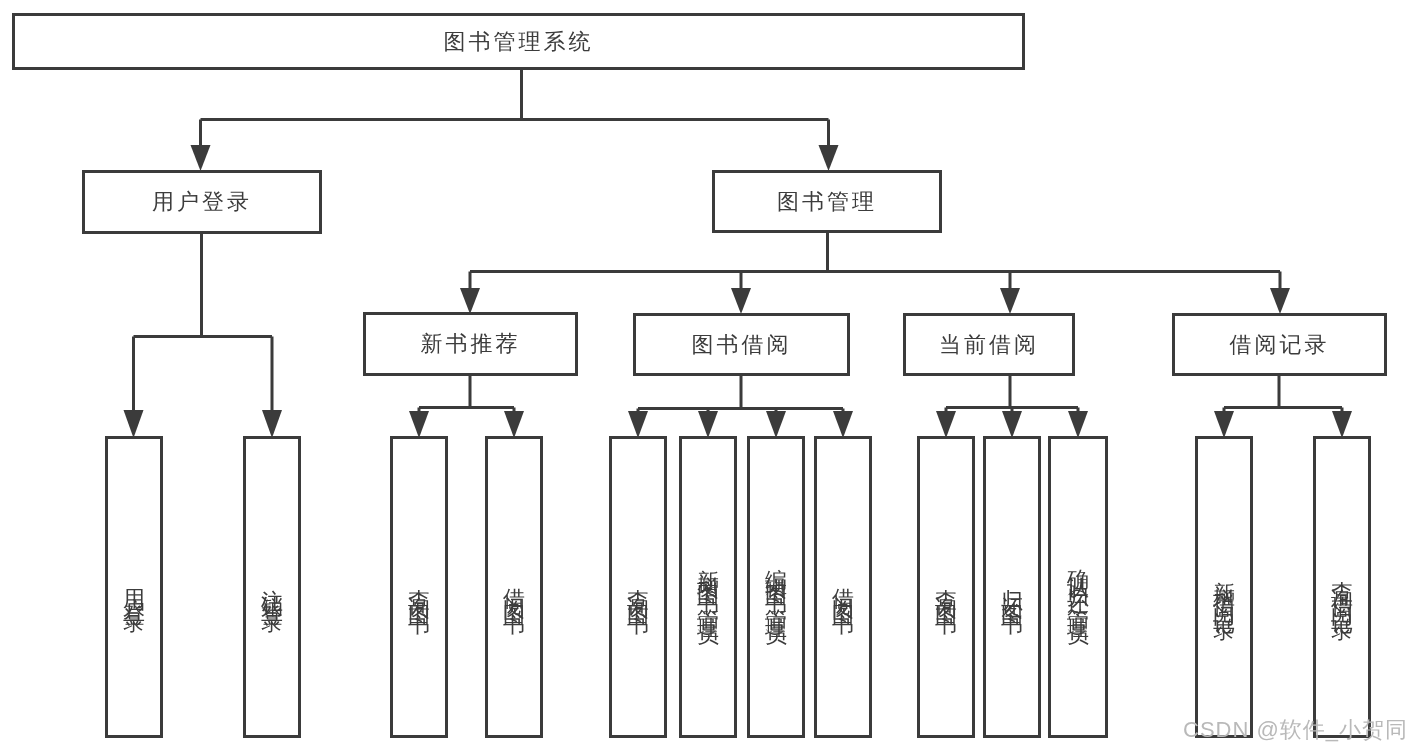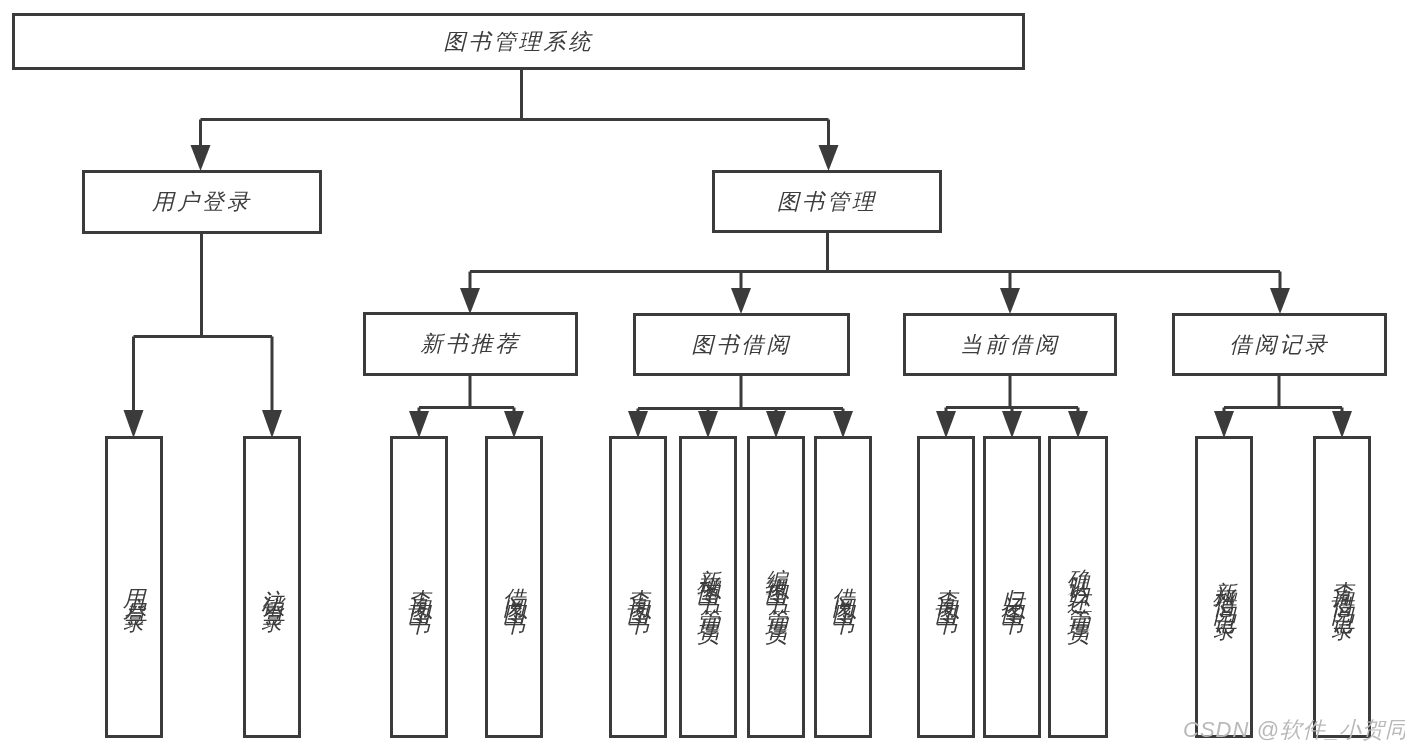--- a/index.html
+++ b/index.html
@@ -7,21 +7,20 @@
     padding: 0;
     background: #ffffff;
     font-family: "Liberation Sans", "DejaVu Sans", sans-serif;
   }
   .canvas {
     position: relative;
     width: 1405px;
     height: 747px;
     background: #ffffff;
     overflow: hidden;
-    font-style: italic;
   }
   .connector-layer {
     position: absolute;
     left: 0; top: 0;
     width: 1405px;
     height: 747px;
     z-index: 0;
   }
   .node {
     position: absolute;
@@ -125,21 +124,21 @@
   <div class="node hbox" style="left:712px; top:170px; width:230px; height:63px;">
     <span class="label">图书管理</span>
   </div>
 
   <div class="node hbox" style="left:363px; top:312px; width:215px; height:64px;">
     <span class="label">新书推荐</span>
   </div>
   <div class="node hbox" style="left:633px; top:313px; width:217px; height:63px;text-align:right;">
     <span class="label">图书借阅</span>
   </div>
-  <div class="node hbox" style="left:903px; top:313px; width:214px; height:63px;justify-content:center;">
+  <div class="node hbox" style="left:903px; top:313px; width:172px; height:63px;justify-content:center;">
     <span class="label">当前借阅</span>
   </div>
   <div class="node hbox" style="left:1172px; top:313px; width:215px; height:63px;">
     <span class="label">借阅记录</span>
   </div>
 
   <div class="node vbox" style="left:105px; top:436px; width:58px; height:302px;">
     <span class="label">用户登录</span>
   </div>
   <div class="node vbox" style="left:243px; top:436px; width:58px; height:302px;">

